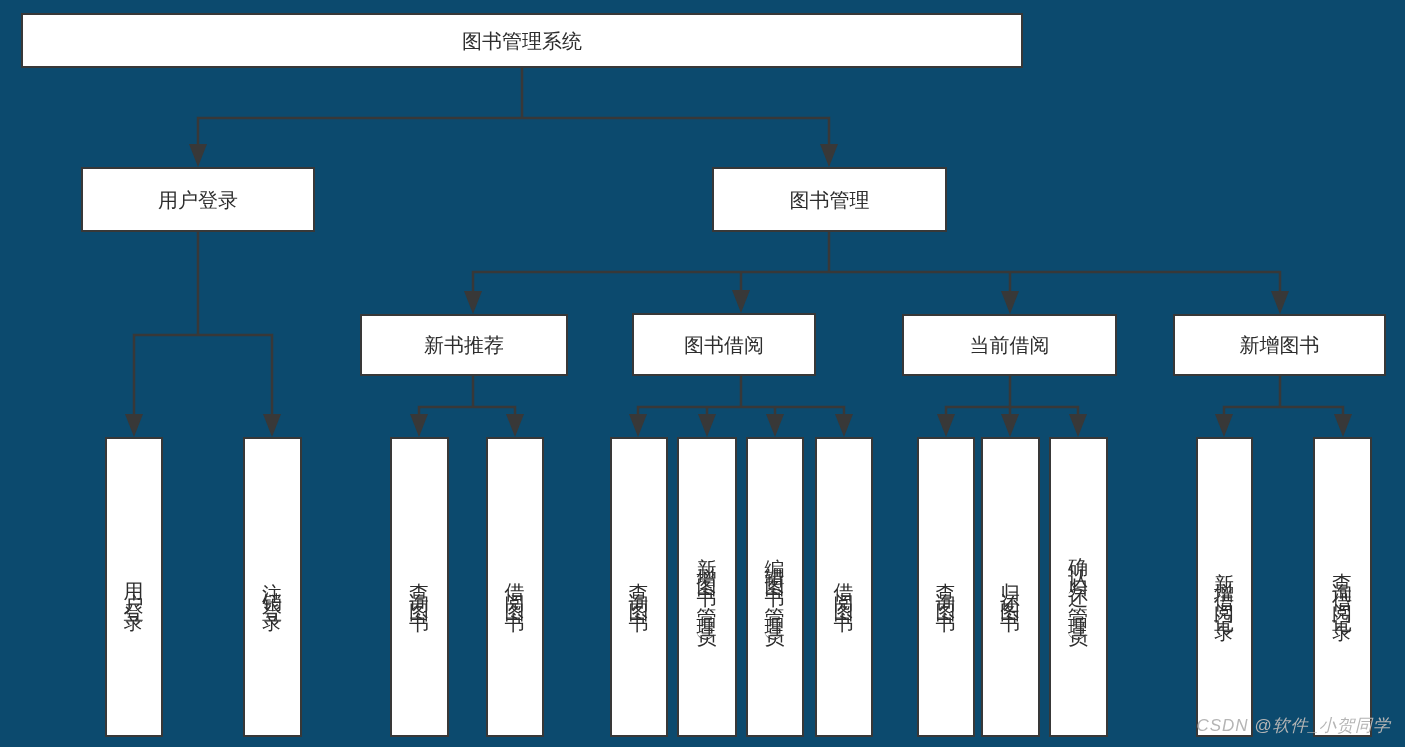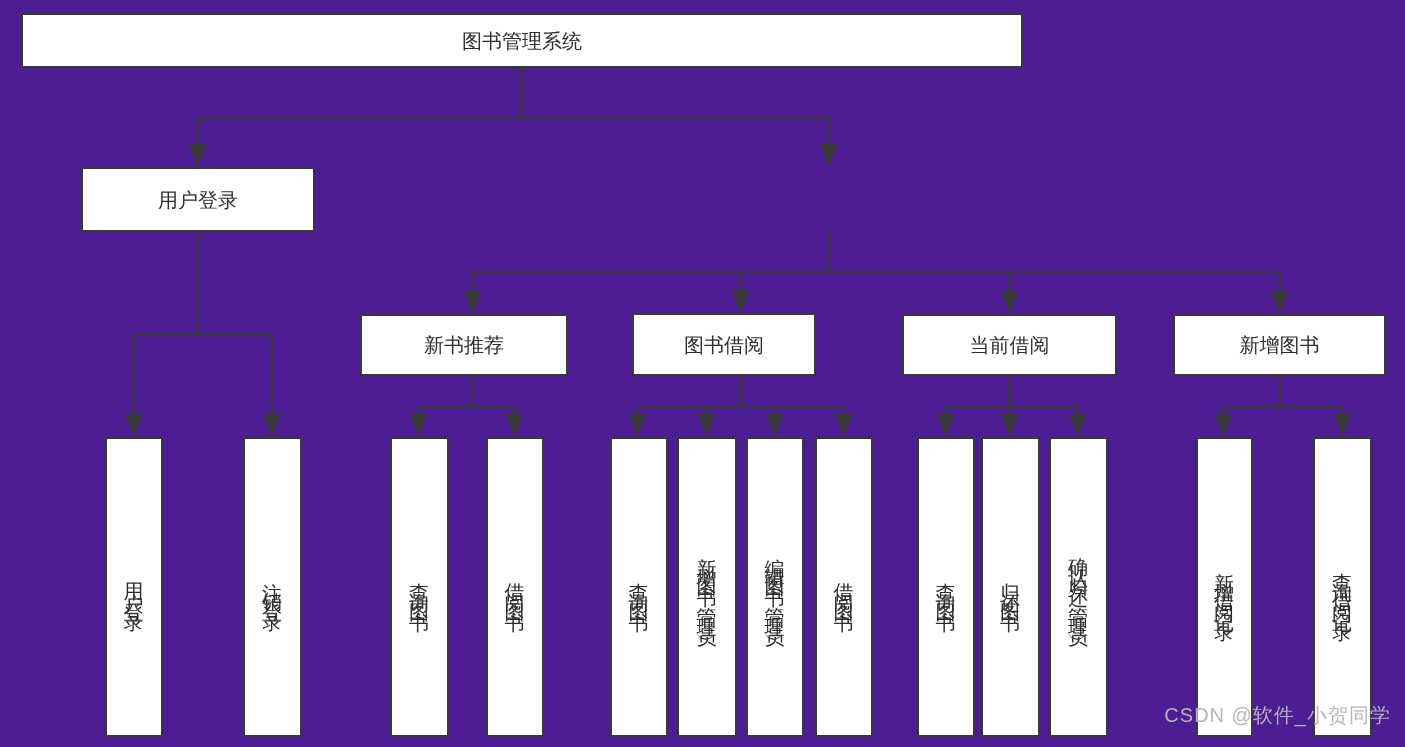--- a/index.html
+++ b/index.html
@@ -5,21 +5,21 @@
   html, body {
     margin: 0;
     padding: 0;
     background: #ffffff;
     font-family: "Liberation Sans", "DejaVu Sans", sans-serif;
   }
   #canvas {
     position: relative;
     width: 1405px;
     height: 747px;
-    background: #4c1d95;
+    background: #0c4a6e;
     overflow: hidden;
   }
   #connectors {
     position: absolute;
     left: 0; top: 0;
     width: 1405px;
     height: 747px;
   }
   .node {
     position: absolute;
@@ -37,25 +37,26 @@
   .vnode {
     writing-mode: vertical-rl;
     text-orientation: mixed;
     letter-spacing: 10px;
     top: 437px;
     height: 300px;
   }
   #watermark {
     position: absolute;
     right: 14px;
-    bottom: 18px;
-    font-size: 20px;
+    bottom: 10px;
+    font-size: 17px;
     color: #b5b5b5;
     letter-spacing: 1px;
     white-space: nowrap;
+    font-style: italic;
   }
 </style>
 </head>
 <body>
 
 <div id="canvas">
 
   <svg id="connectors" viewBox="0 0 1405 747" xmlns="http://www.w3.org/2000/svg">
     <g stroke="#383838" stroke-width="2.5" fill="none">
       <path d="M522,68 V118 M196.75,118 H830.25 M198,118 V144 M829,118 V144"></path>
@@ -85,20 +86,21 @@
       <polygon points="1001,414 1019,414 1010,437"></polygon>
       <polygon points="1069,414 1087,414 1078,437"></polygon>
       <polygon points="1215,414 1233,414 1224,437"></polygon>
       <polygon points="1334,414 1352,414 1343,437"></polygon>
     </g>
   </svg>
 
   <div class="node" style="left:21px; top:13px; width:1002px; height:55px;">图书管理系统</div>
 
   <div class="node" style="left:81px; top:167px; width:234px; height:65px;">用户登录</div>
+  <div class="node" style="left:712px; top:167px; width:235px; height:65px;">图书管理</div>
 
   <div class="node" style="left:360px; top:314px; width:208px; height:62px;">新书推荐</div>
   <div class="node" style="left:632px; top:313px; width:184px; height:63px;">图书借阅</div>
   <div class="node" style="left:902px; top:314px; width:215px; height:62px;">当前借阅</div>
   <div class="node" style="left:1173px; top:314px; width:213px; height:62px;">新增图书</div>
 
   <div class="node vnode" style="left:105px; width:58px;">用户登录</div>
   <div class="node vnode" style="left:243px; width:59px;">注销登录</div>
 
   <div class="node vnode" style="left:390px; width:59px;">查询图书</div>

